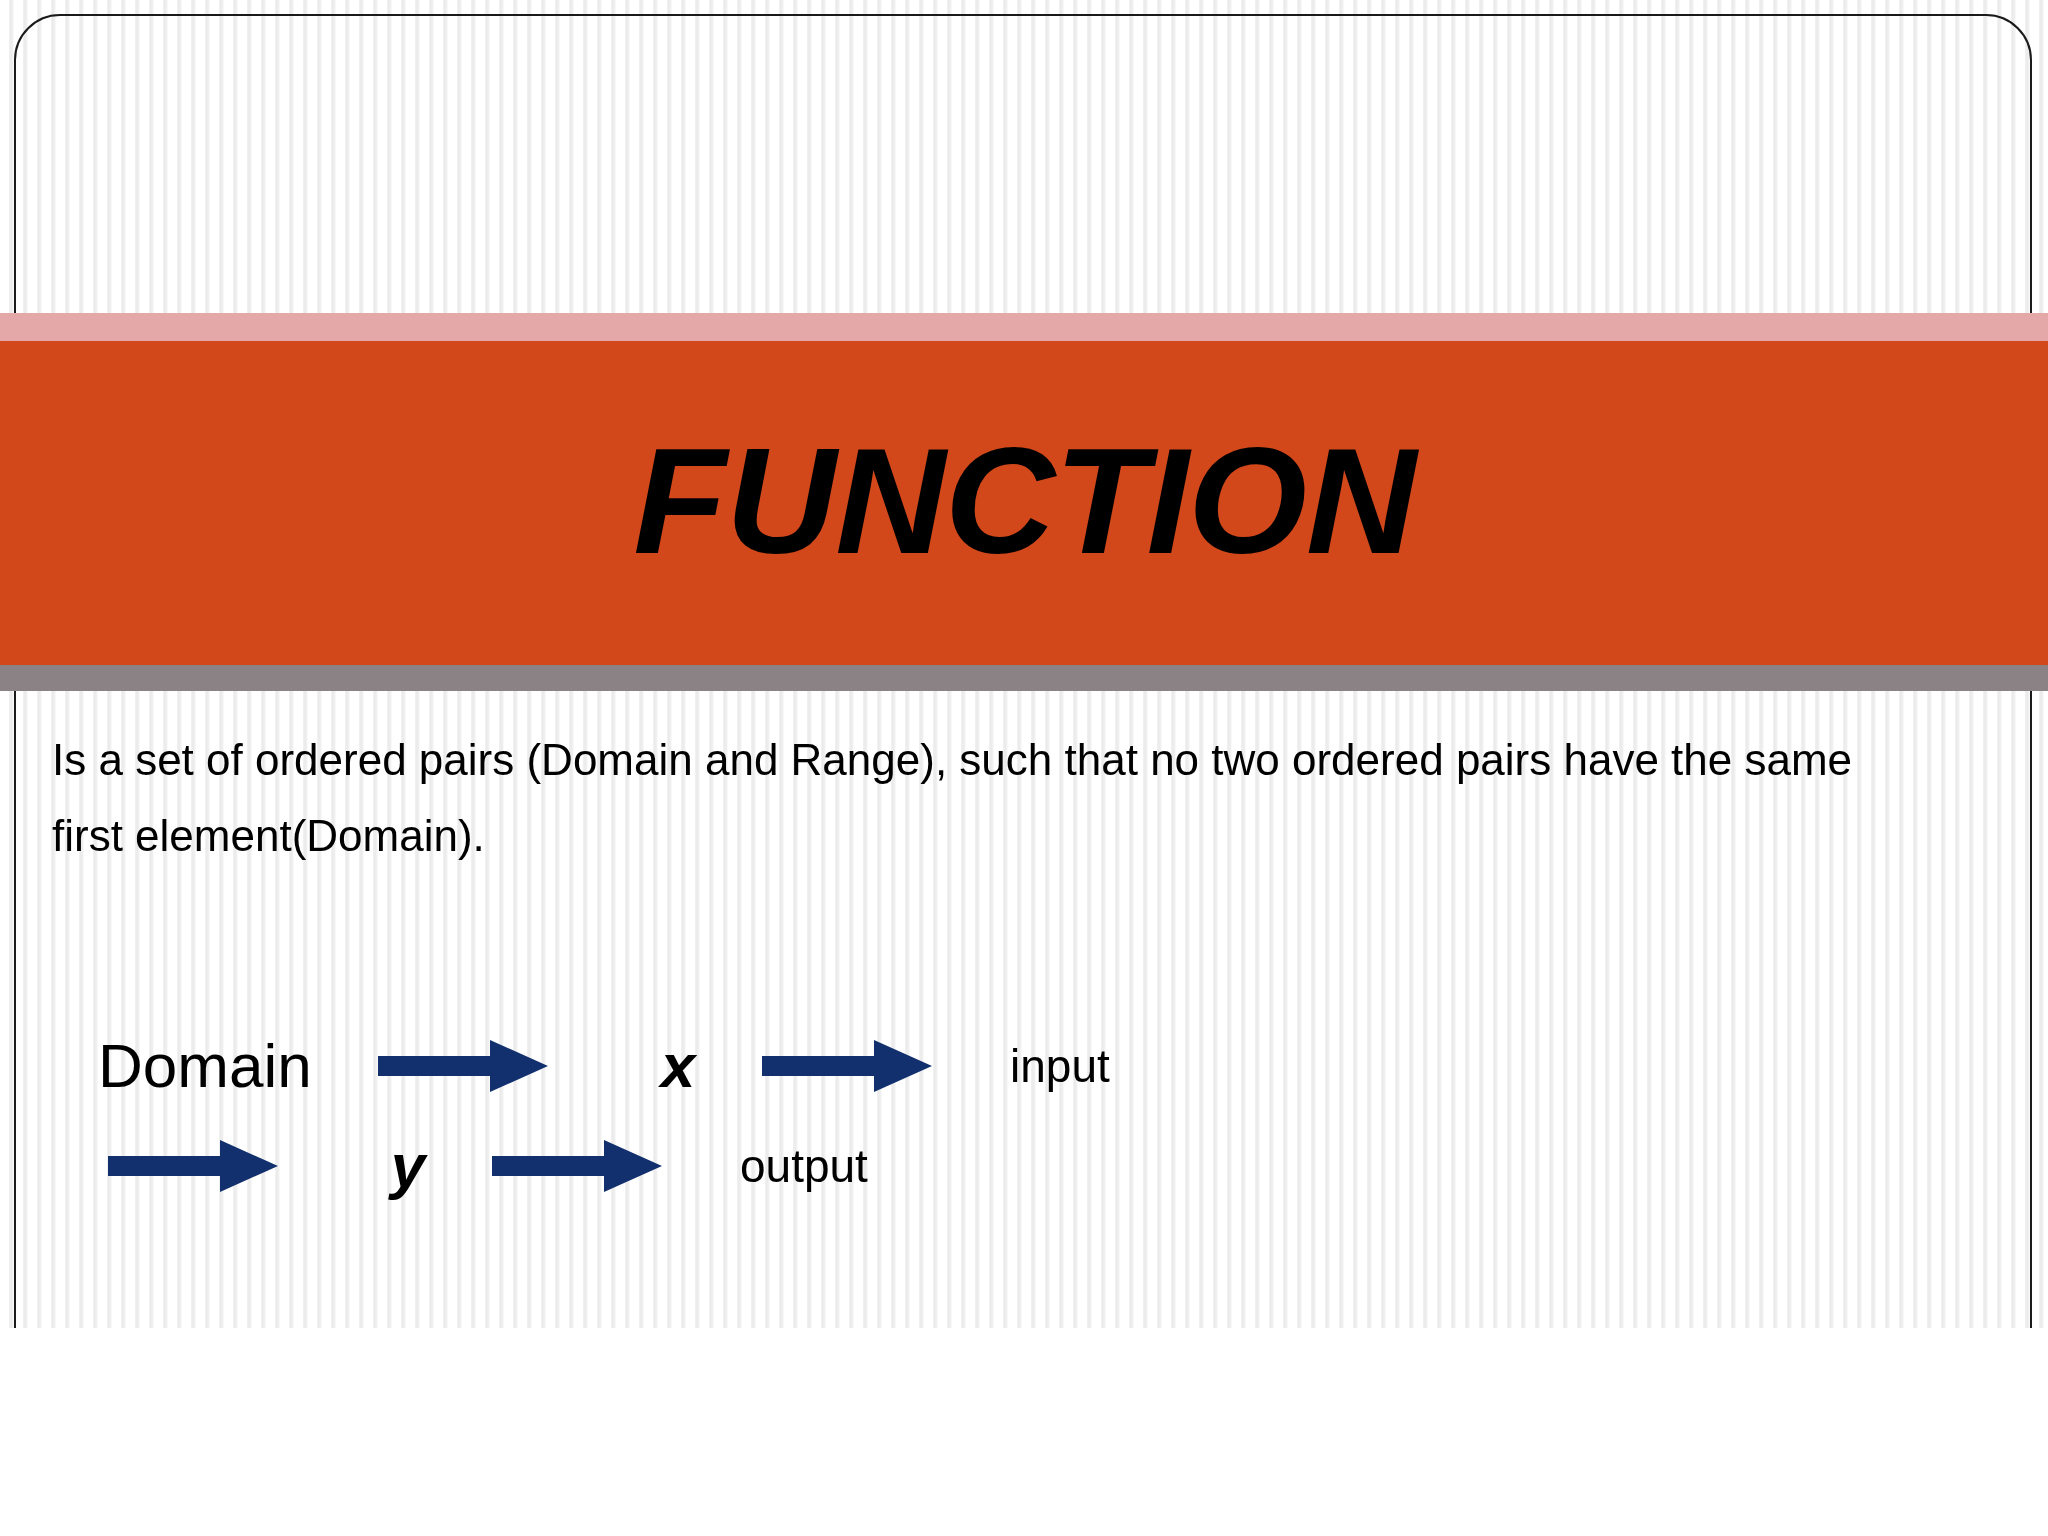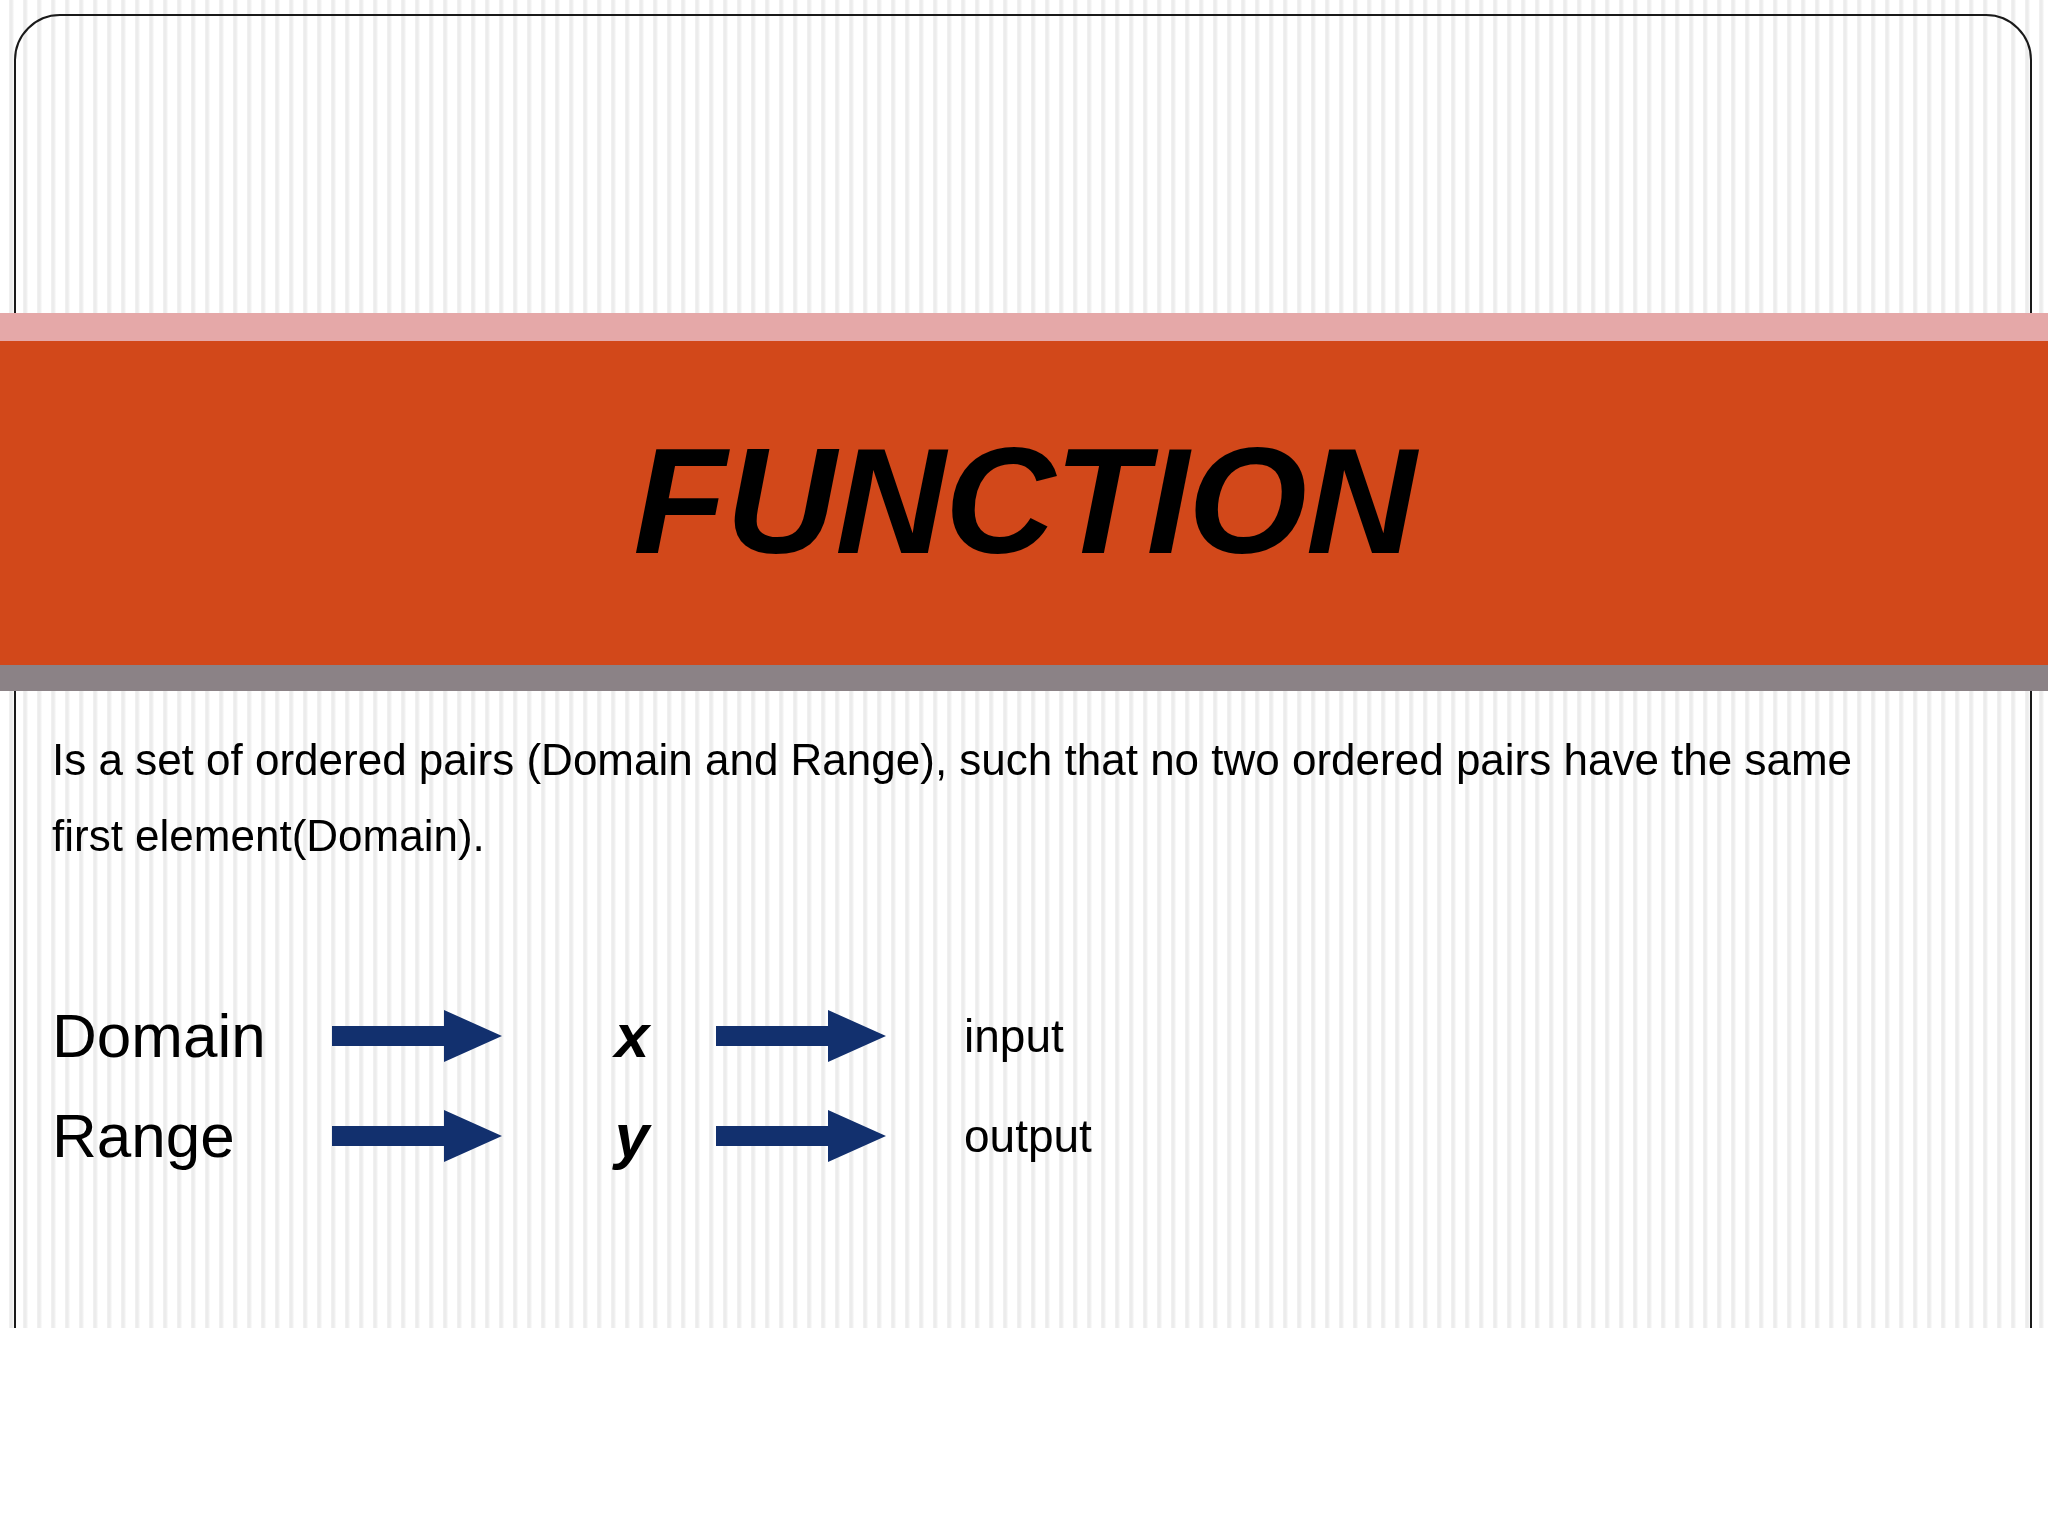--- a/index.html
+++ b/index.html
@@ -106,22 +106,23 @@
     color: #000000;
     width: 1880px;
     margin: 0;
     white-space: pre-wrap;
   }
 
   
   .map-rows {
     position: absolute;
     left: 52px;
-    top: 986px;
+    top: 1016px;
     width: 1500px;
+    padding-left: 46px;
   }
 
   .map-row {
     display: flex;
     align-items: center;
     height: 100px;
   }
 
   .map-label {
     font-family: "Liberation Sans", "DejaVu Sans", sans-serif;
@@ -193,21 +194,20 @@
       <span class="map-var">x</span>
 
       <svg class="arrow" width="170" height="60" viewBox="0 0 170 60">
         <path d="M0 20 L112 20 L112 4 L170 30 L112 56 L112 40 L0 40 Z" fill="#12306e"></path>
       </svg>
 
       <span class="map-out">input</span>
     </div>
 
     <div class="map-row">
-      <span class="map-label">Range</span>
 
       <svg class="arrow first" width="170" height="60" viewBox="0 0 170 60">
         <path d="M0 20 L112 20 L112 4 L170 30 L112 56 L112 40 L0 40 Z" fill="#12306e"></path>
       </svg>
 
       <span class="map-var">y</span>
 
       <svg class="arrow" width="170" height="60" viewBox="0 0 170 60">
         <path d="M0 20 L112 20 L112 4 L170 30 L112 56 L112 40 L0 40 Z" fill="#12306e"></path>
       </svg>

